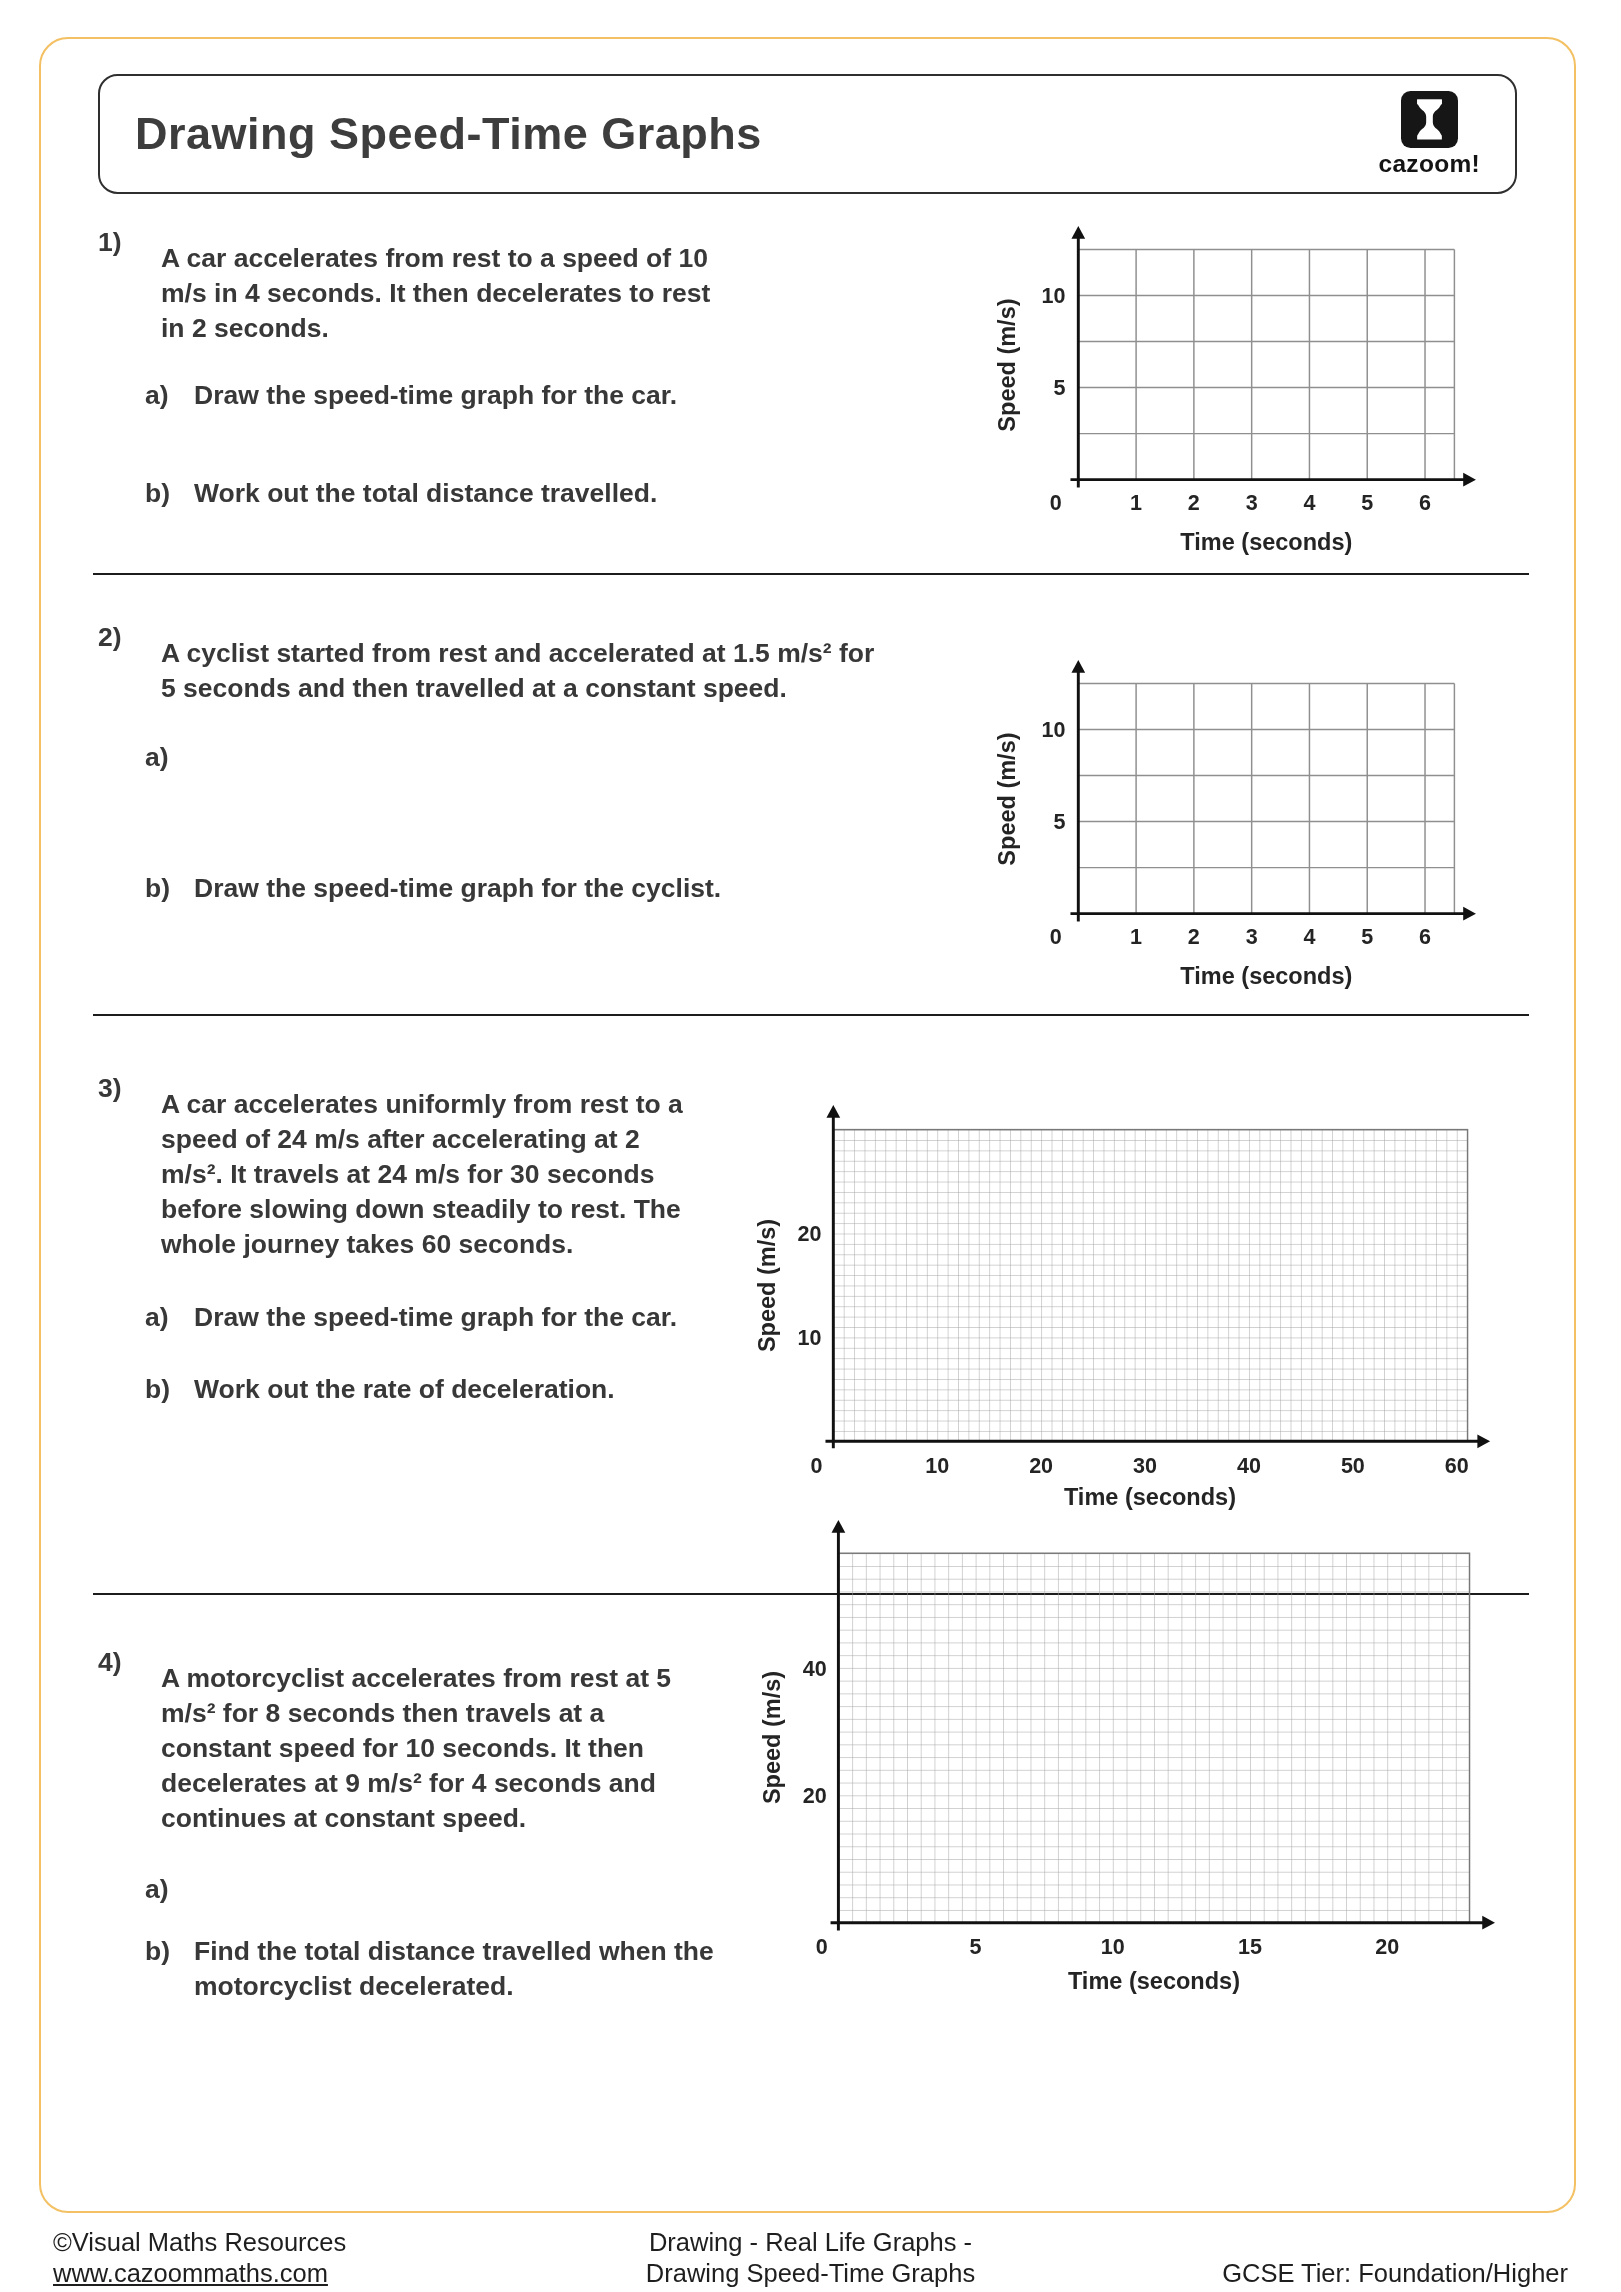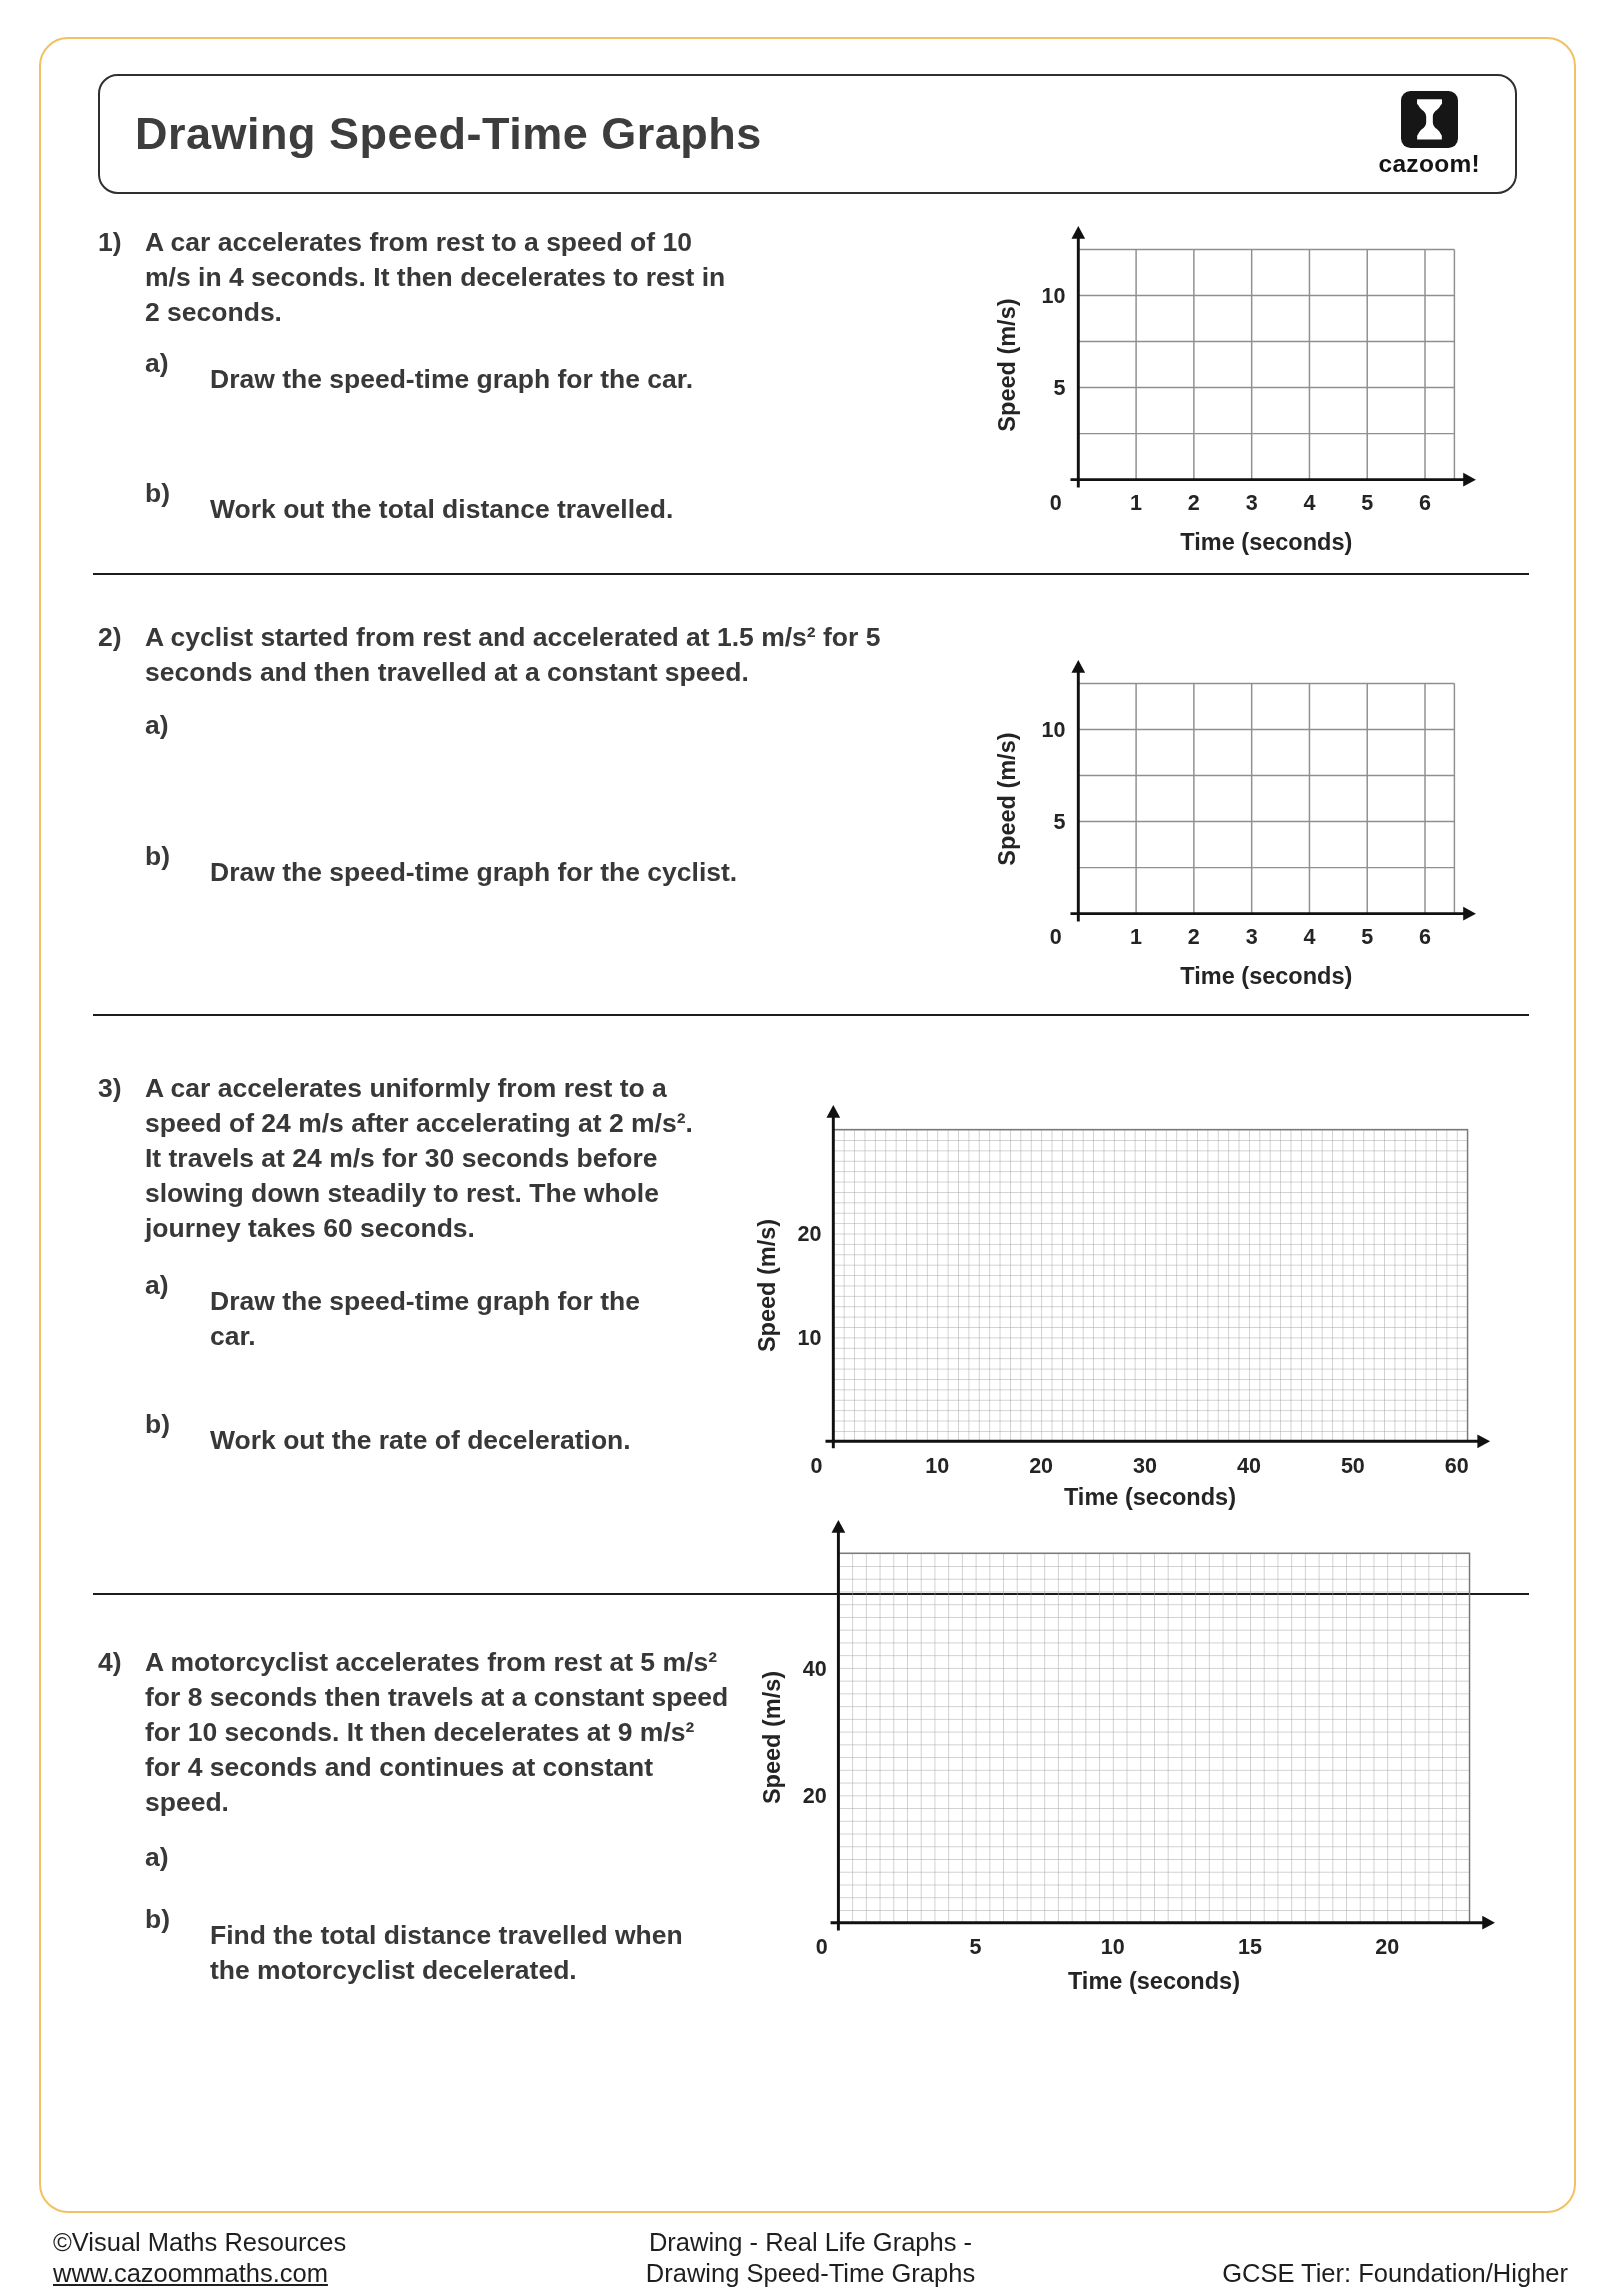--- a/index.html
+++ b/index.html
@@ -17,24 +17,24 @@
     border:2.9px solid #2f2f2f;border-radius:19.6px;background:#fff;
     display:flex;align-items:center;justify-content:space-between;
     padding:0 35px;box-sizing:border-box;
   }
   .title{font-size:45px;font-weight:700;color:#3d3d3d;letter-spacing:0.5px;}
   .logo{display:flex;flex-direction:column;align-items:center;gap:2px;}
   .logo-word{font-size:24.5px;font-weight:700;color:#141414;letter-spacing:0.3px;}
   .question{position:absolute;font-size:26.5px;font-weight:700;line-height:35px;color:#383838;}
   .q-main{display:flex;}
   .q-num{width:47px;flex:none;}
-  .q-text{margin:0;flex:1;}
+  .q-text{margin:16px;flex:1;}
   .q-part{display:flex;padding-left:47px;}
   .p-label{width:49px;flex:none;}
-  .p-text{margin:16px;flex:1;}
+  .p-text{margin:0;flex:1;}
   .divider{height:2px;background:#1c1c1c;left:93px;width:1436px;}
   svg text{font-family:"Liberation Sans",sans-serif;fill:#242424;}
   .tick{font-size:22px;font-weight:700;}
   .axis-title{font-size:24px;font-weight:700;}
   .footer{
     left:53px;top:2227px;width:1515px;display:flex;align-items:flex-end;
     font-size:25.5px;font-weight:400;color:#1e1e1e;line-height:31px;
   }
   .f-left{width:421px;text-align:left;}
   .f-center{flex:1;text-align:center;}

